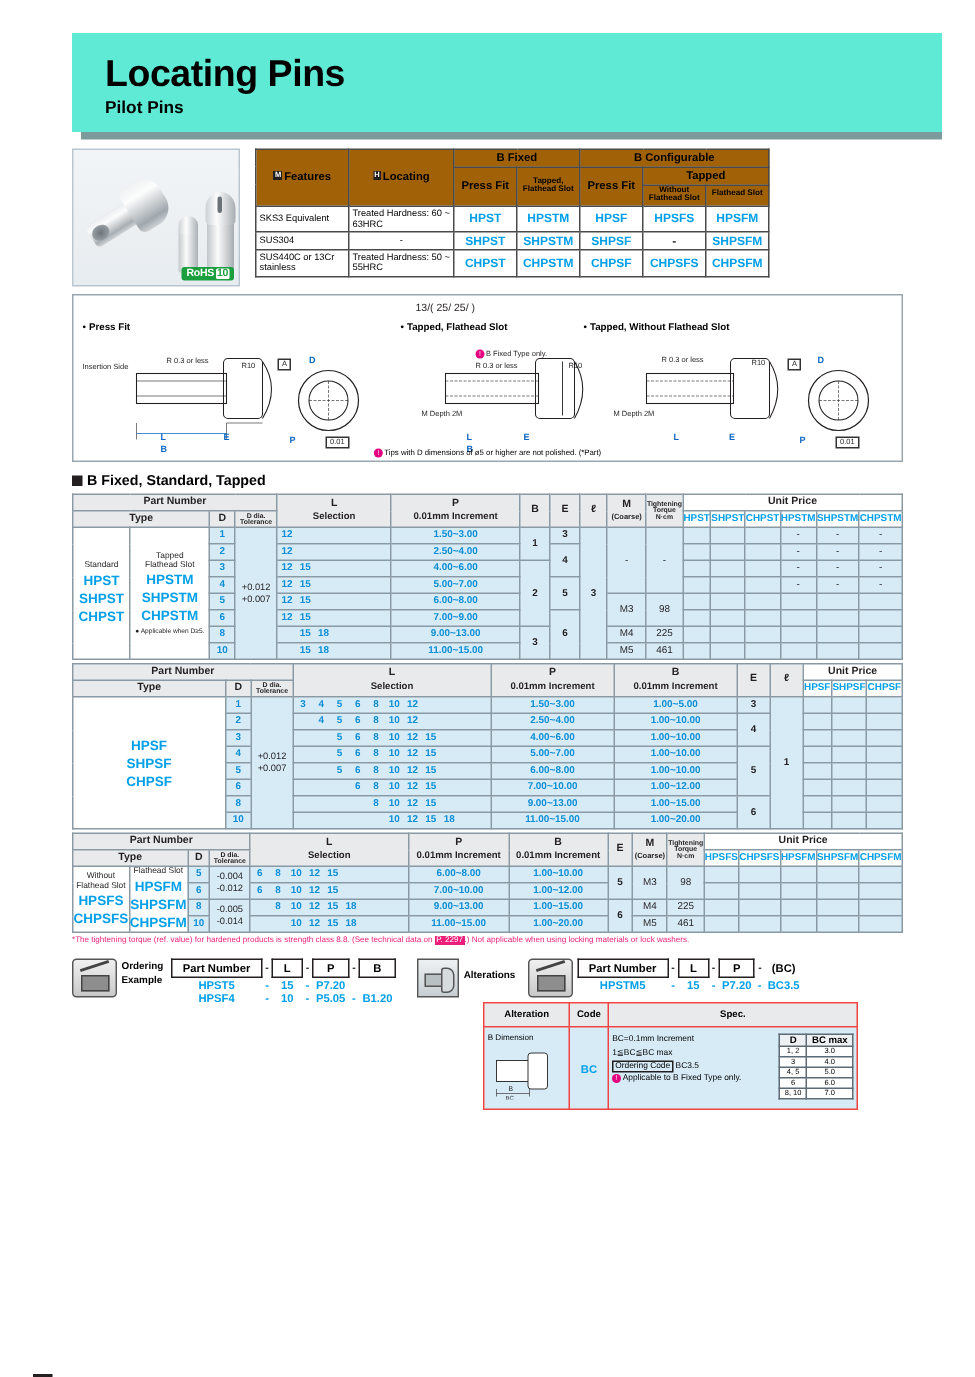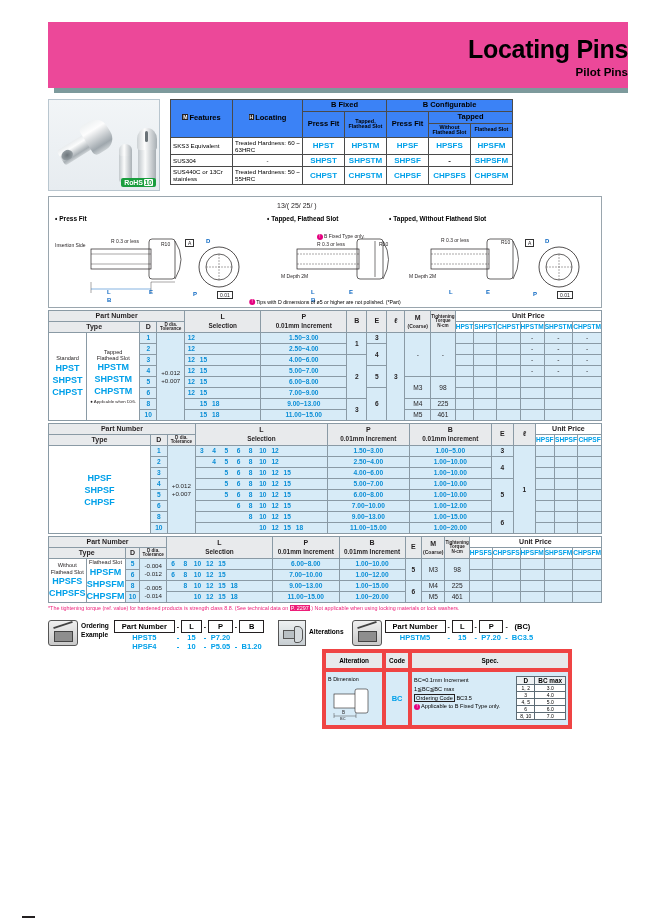--- a/index.html
+++ b/index.html
@@ -10,24 +10,23 @@
     font-family:"Liberation Sans", sans-serif;
     color:#000;
     position:relative;
     overflow:hidden;
   }
   .page { position:relative; width:650px; height:918px; padding:0; }
 
   
   .hdr-wrap { position:relative; margin:22px 22px 0 48px; }
   .hdr-band {
-    background:#ec4899;
+    background:#5eead4;
     padding:14px 0 10px 22px;
     position:relative;
-    text-align:right;
   }
   .hdr-title { font-size:25px; font-weight:bold; letter-spacing:-0.3px; line-height:1.05; }
   .hdr-sub { font-size:11.5px; font-weight:bold; margin-top:4px; }
   .hdr-shadow {
     height:5px; background:#7d9a9c; margin-left:6px;
   }
 
   
   .sec-title { font-size:9.5px; font-weight:bold; margin:7px 0 3px 48px; display:flex; align-items:center; }
   .sec-title .sq { width:7px; height:7px; background:#231f20; display:inline-block; margin-right:3px; }
@@ -72,21 +71,21 @@
     padding:1px 3px; border-radius:2px; letter-spacing:-0.2px;
   }
   .rohs b { background:#fff; color:#1a9e3e; padding:0 1px; margin-left:1px; border-radius:1px; }
 
   
   table { border-collapse:collapse; }
   .mat-tbl { margin-left:10px; font-size:7px; }
   .mat-tbl th, .mat-tbl td {
     border:1px solid #4a4a4a; text-align:center; padding:1px 2px; line-height:1.15;
   }
-  .mat-tbl th { background:#3b82f6; font-weight:bold; font-size:7.5px; }
+  .mat-tbl th { background:#a16207; font-weight:bold; font-size:7.5px; }
   .mat-tbl td.lab { text-align:left; font-size:6.2px; padding-left:2px; font-weight:normal; }
   .mat-tbl td.code { color:#00a0e9; font-weight:bold; font-size:8px; }
   .mat-tbl th.small { font-size:5.4px; line-height:1.05; }
   .mat-tbl .mico { background:#231f20; color:#fff; font-size:5px; padding:0 1px; margin-right:1px; vertical-align:middle; }
 
   
   .draw-area {
     margin:5px 48px 0 48px; border:1px solid #9aa6ae; background:#fff;
     height:112px; position:relative; font-size:5.5px;
   }
@@ -149,21 +148,21 @@
   .pn-tbl td.bl { color:#00a0e9; font-weight:bold; font-size:7.5px; }
   .pn-tbl td.dashc { color:#231f20; font-weight:bold; }
 
   .alt-blk { display:flex; align-items:flex-start; }
   .alt-icon { width:28px; height:26px; border:1px solid #555; background:linear-gradient(#eef1f2,#c7ced2);
     position:relative; flex:none; margin-right:3px; }
   .alt-icon .sh { position:absolute; left:4px; top:9px; width:12px; height:9px; background:#b9c0c4; border:1px solid #555; }
   .alt-icon .hd { position:absolute; left:15px; top:5px; width:9px; height:17px; background:#d6dbde; border:1px solid #555; border-radius:2px 5px 5px 2px; }
 
   .alt-tbl { margin-left:44px; margin-top:3px; font-size:5.6px; width:250px; }
-  .alt-tbl th, .alt-tbl td { border:4px solid #ef4444; padding:4px 2px; }
+  .alt-tbl th, .alt-tbl td { border:1px solid #ef4444; padding:4px 2px; }
   .alt-tbl th { background:#e8eaec; text-align:center; font-size:6.4px; font-weight:bold; }
   .alt-tbl td { background:#d7ebf7; vertical-align:top; }
   .alt-tbl td.codec { color:#00a0e9; font-weight:bold; font-size:7.5px; text-align:center; vertical-align:middle; }
   .alt-tbl td.namec { text-align:left; font-size:5.4px; }
   .spec-inner { display:flex; justify-content:space-between; }
   .spec-lines div { line-height:1.55; }
   .obox { border:1px solid #231f20; padding:0 1px; }
   .bc-mini { border-collapse:collapse; font-size:5px; }
   .bc-mini td, .bc-mini th { border:1px solid #5c6b75; padding:0 3px; text-align:center; background:#fff; }
   .bc-mini th { background:#eef1f3; font-weight:bold; }
@@ -338,20 +337,24 @@
     <div class="dtxt box" style="left:476px; top:42px;">A</div>
     <div class="dtxt blue" style="left:496px; top:41px;">D</div>
     <div class="dtxt blue" style="left:484px; top:94px;">P</div>
     <div class="dtxt box" style="left:508px; top:94px;">0.01</div>
 
     <div class="note-bottom">
       <span class="tipdot">!</span><span>Tips with D dimensions of ø5 or higher are not polished. (*Part)</span>
     </div>
   </div>
 
+  <div class="sec-title">
+    <span class="sq"></span>
+    <span>B Fixed, Standard, Tapped</span>
+  </div>
   <table class="spec">
     <thead>
       <tr>
         <th colspan="4">Part Number</th>
         <th rowspan="2" style="width:76px">
           <div>L</div>
             <div style="font-size:6.4px">Selection</div>
         </th>
         <th rowspan="2" style="width:86px">
           <div>P</div>

